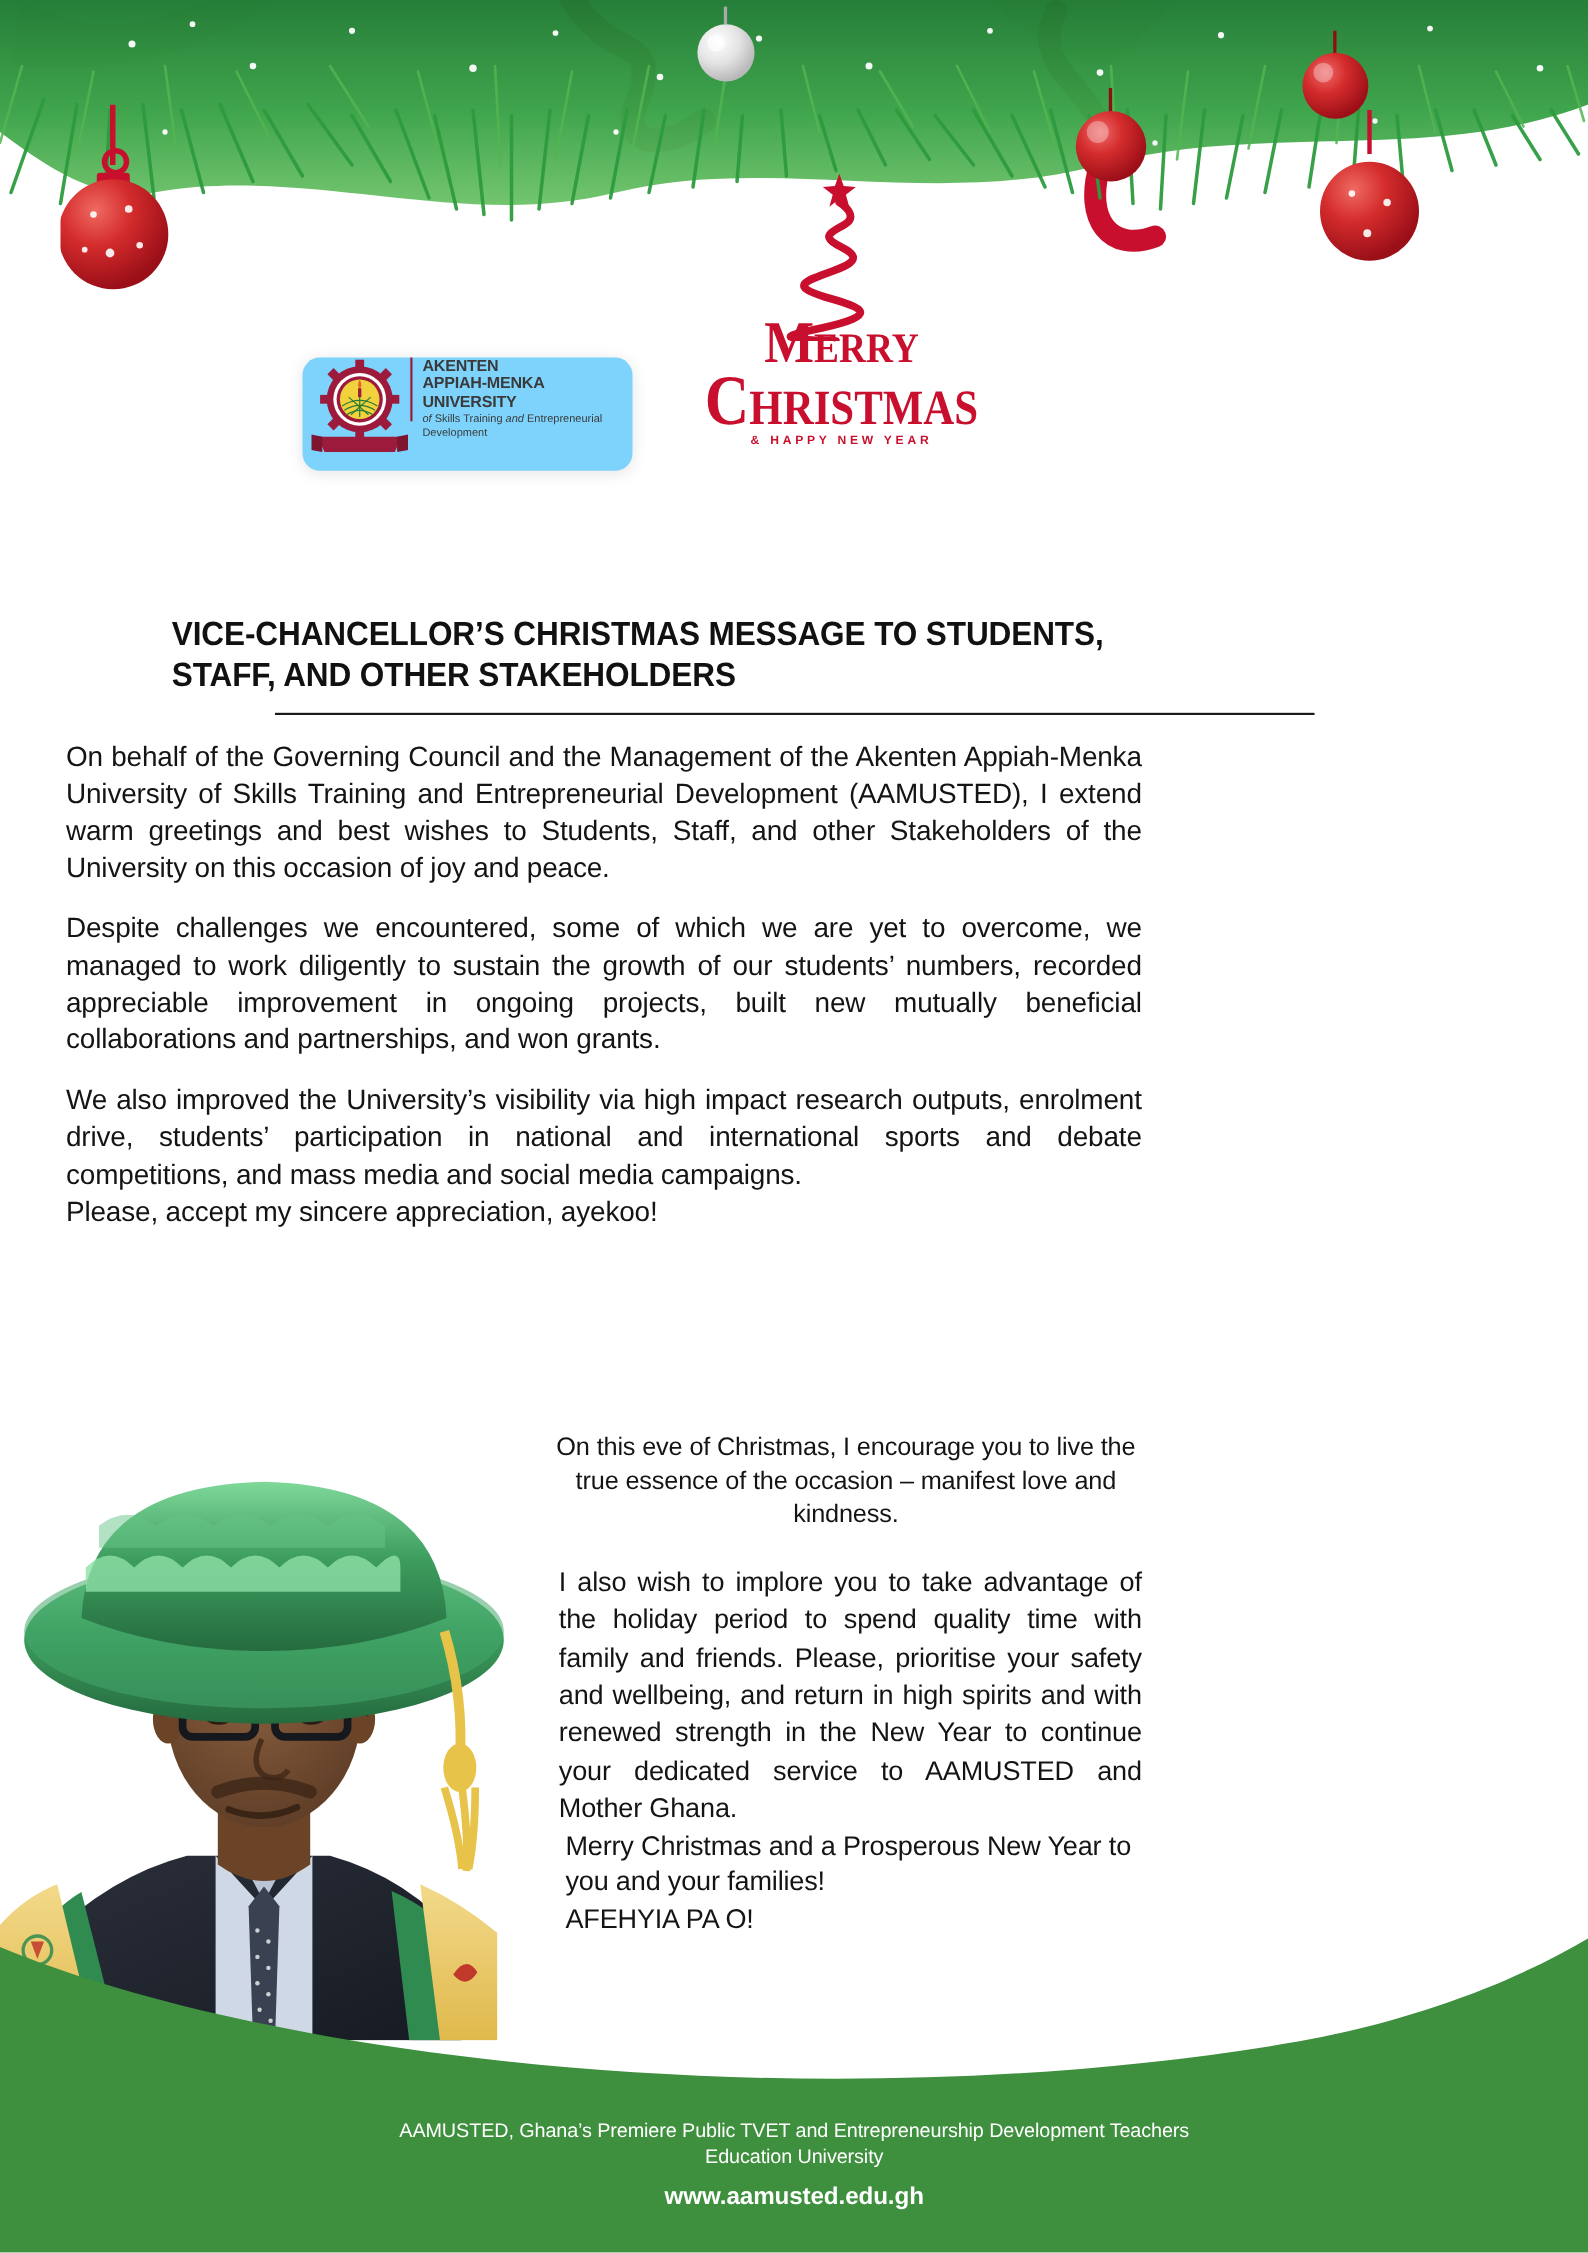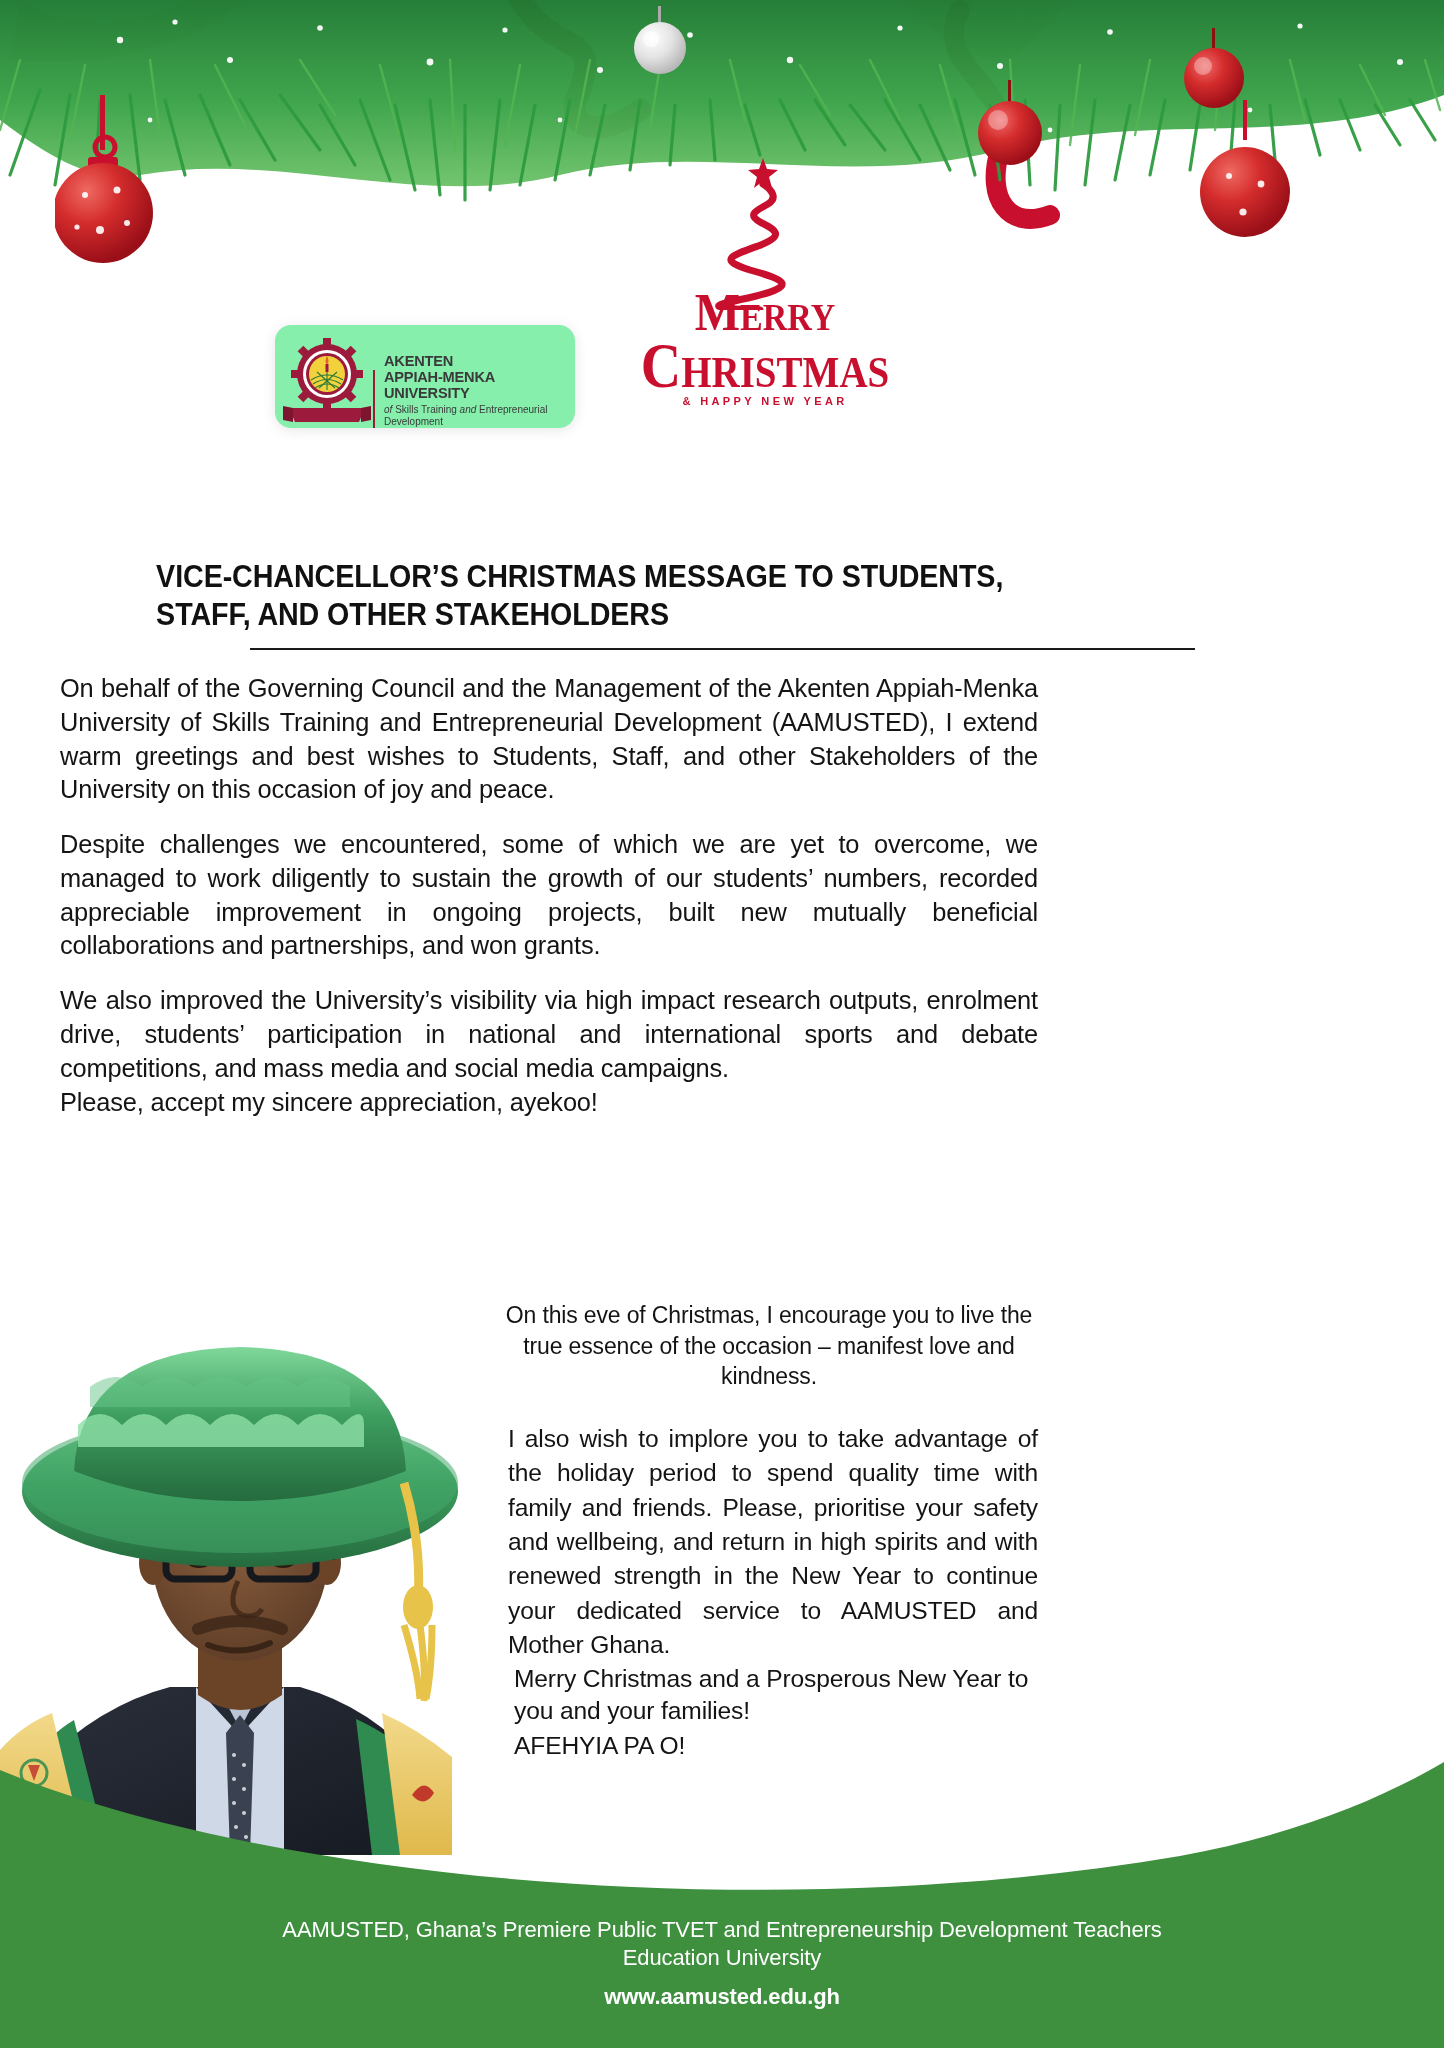--- a/index.html
+++ b/index.html
@@ -16,23 +16,23 @@
     position:absolute; top:0; left:0; width:1444px; height:260px;
     overflow:hidden; z-index:5;
   }
   .garland svg { position:absolute; top:0; left:0; }
 
   .bauble-hang { position:absolute; z-index:6; }
 
   
   .logo-card {
     position:absolute; left:275px; top:325px; width:300px; height:103px;
-    background:#86efac; border-radius:16px;
+    background:#7dd3fc; border-radius:16px;
     box-shadow:0 2px 14px rgba(0,0,0,0.10);
-    display:flex; align-items:flex-end; z-index:8;
+    display:flex; align-items:flex-start; z-index:8;
   }
   .logo-mark { width:88px; height:92px; flex:0 0 88px; margin-left:8px; }
   .logo-divider {
     width:2px; height:58px; background:#9c1b3c; margin:0 9px 0 2px; flex:0 0 2px;
   }
   .logo-text { flex:1; padding-right:6px; }
   .logo-text .l1 {
     font-size:14.6px; font-weight:bold; letter-spacing:-0.2px;
     color:#3a3a3a; line-height:1.12;
   }
@@ -122,21 +122,21 @@
   
   .footer-wrap {
     position:absolute; left:0; bottom:0; width:1444px; height:320px; z-index:20;
   }
   .footer-wrap svg { position:absolute; left:0; top:0; }
   .footer-text {
     position:absolute; left:0; bottom:38px; width:100%;
     text-align:center; color:#ffffff; z-index:21;
   }
   .footer-tag {
-    font-size:22px; line-height:1.28; letter-spacing:-0.1px;
+    font-size:18px; line-height:1.28; letter-spacing:-0.1px;
   }
   .footer-url {
     font-size:22px; font-weight:bold; margin-top:12px; letter-spacing:-0.1px;
   }
 </style>
 </head>
 <body>
 
 <div class="garland">
   <svg width="1444" height="260" viewBox="0 0 1444 260">

